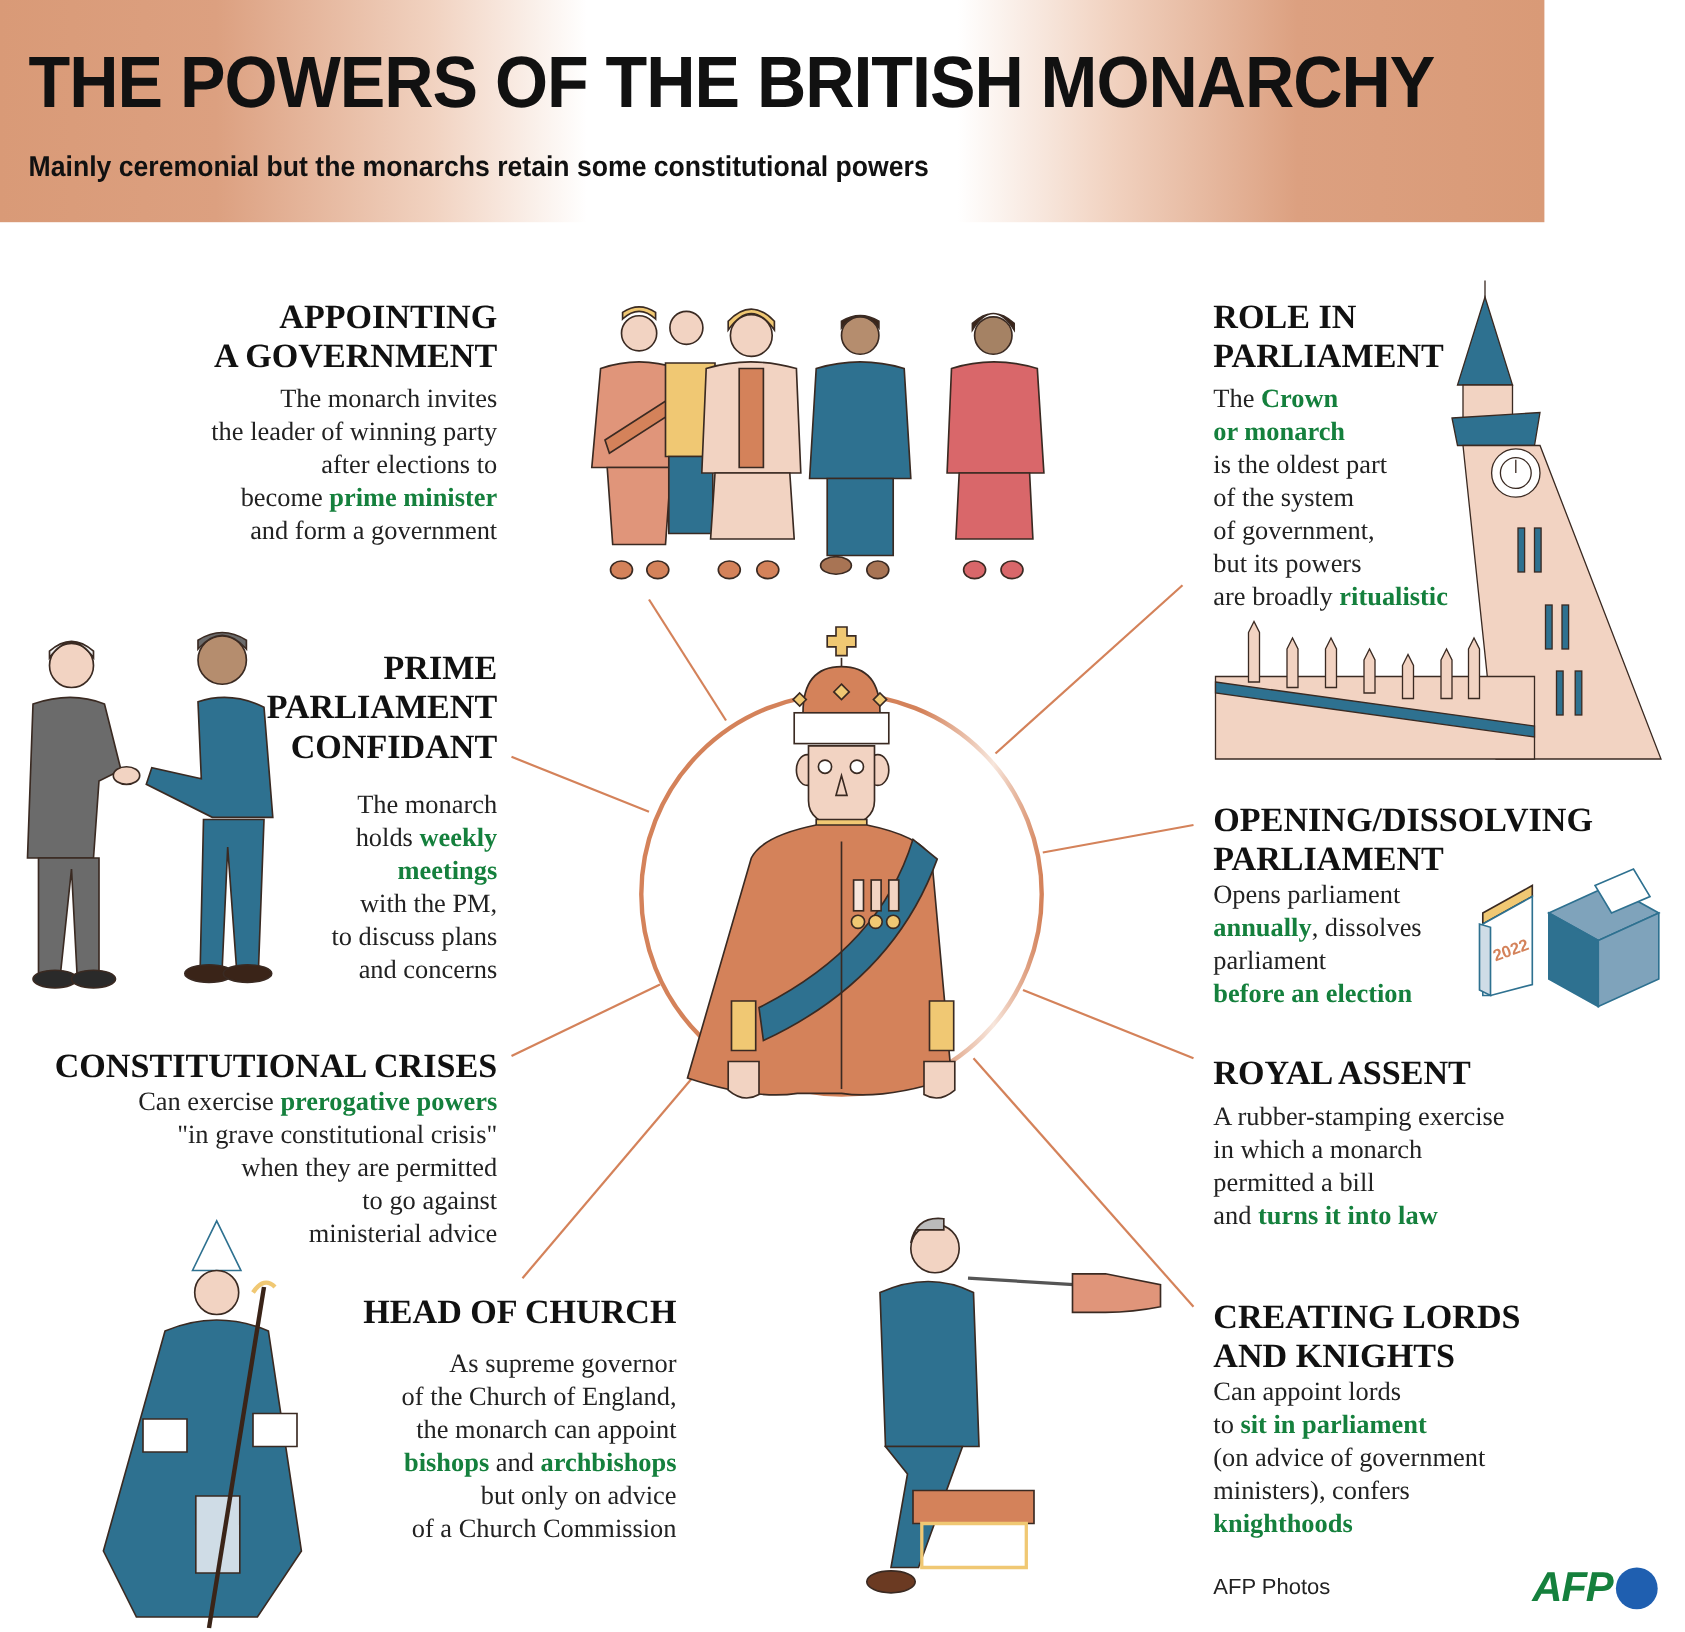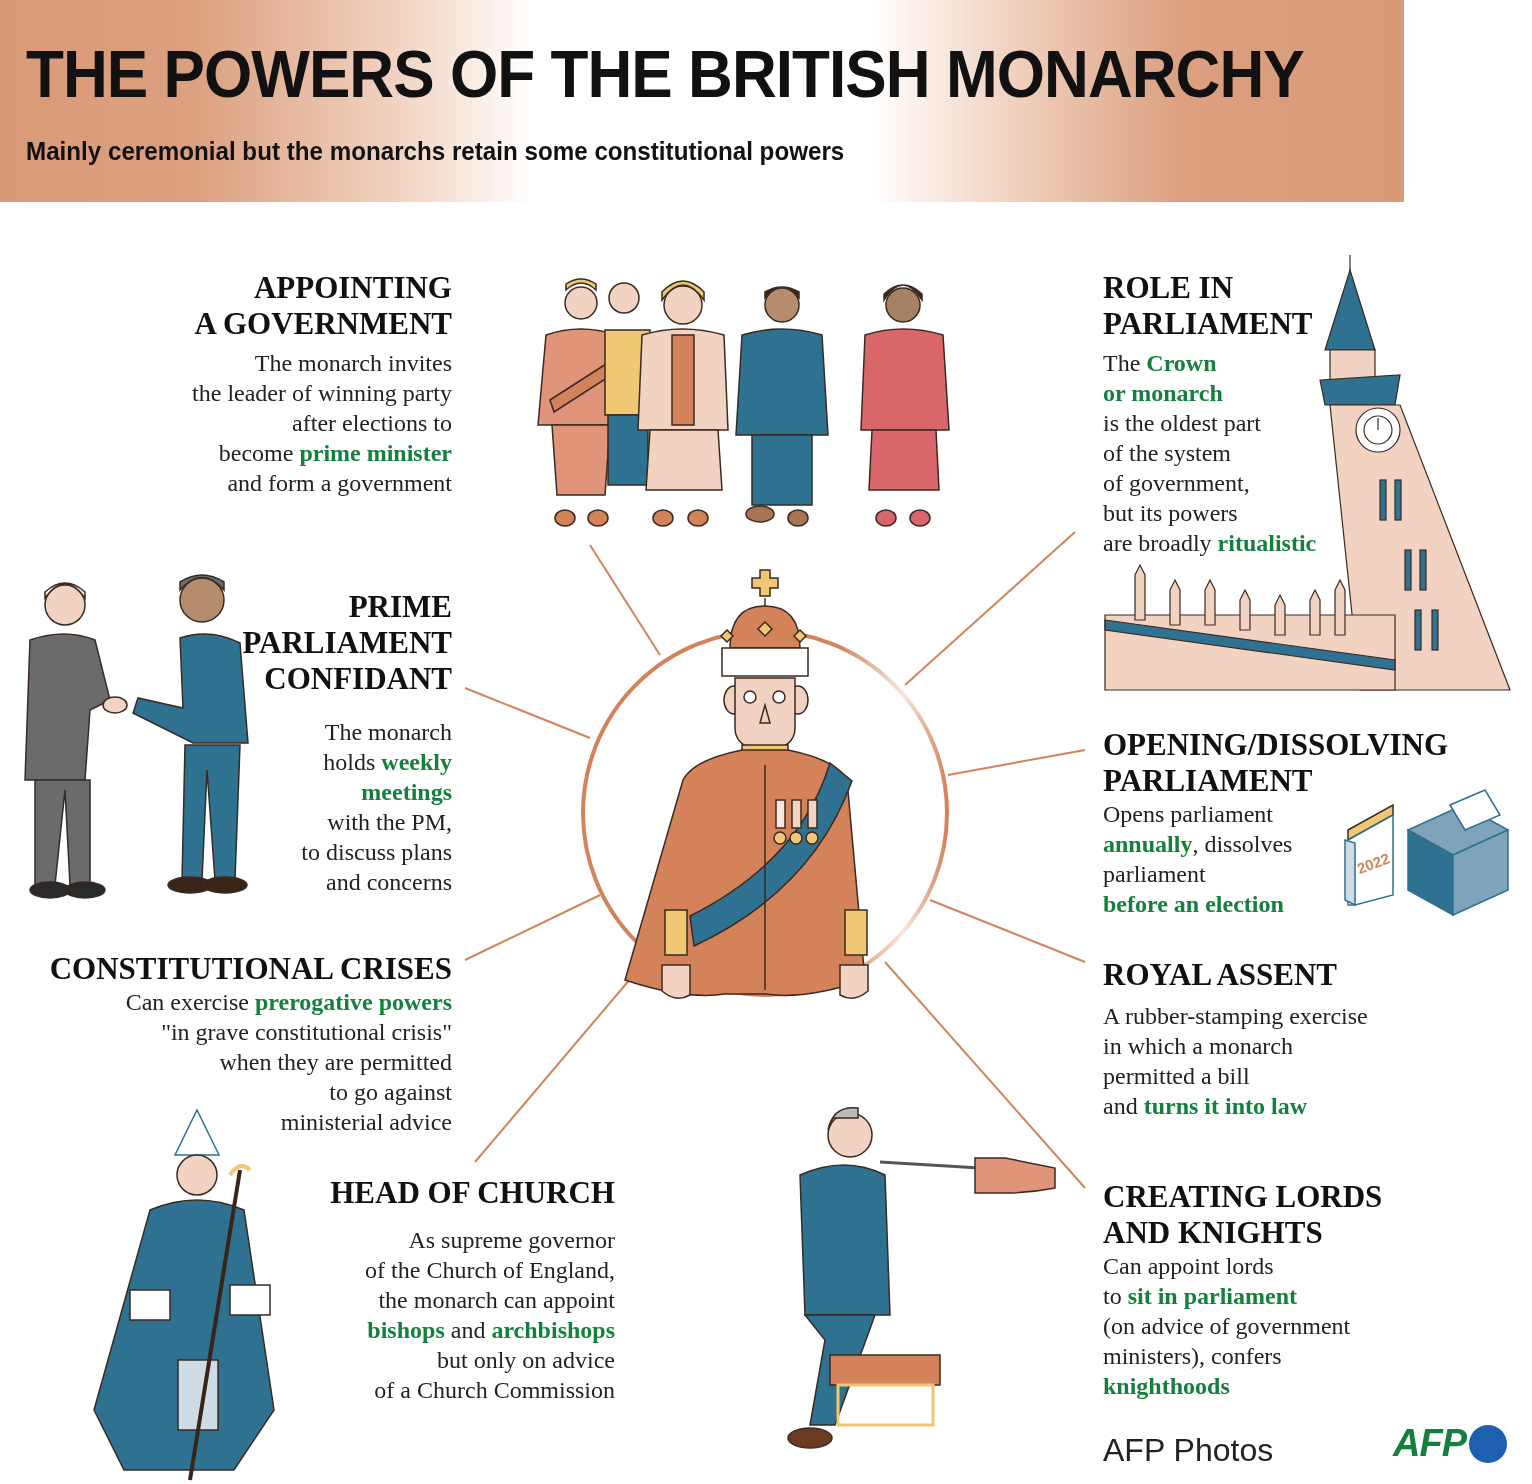--- a/index.html
+++ b/index.html
@@ -25,21 +25,21 @@
   .section .body b { font-weight: 700; color: #15803d; }
   .right-align { text-align: right; }
   .line { display: block; white-space: nowrap; font-family: Liberation Serif, serif; }
 
   svg.overlay { position: absolute; left: 0; top: 0; }
   .afp {
     position: absolute; left: 1393px; top: 1422px; display: flex; align-items: center;
   }
   .afp-text { font-size: 38px; font-weight: 700; font-style: italic; color: #15803d; letter-spacing: -1px; }
   .afp-dot { width: 38px; height: 38px; border-radius: 50%; background: #1f5fb0; margin-left: 3px; }
-  .credit { position: absolute; left: 1103px; top: 1432px; font-size: 32px; color: #222; }
+  .credit { position: absolute; left: 1103px; top: 1432px; font-size: 20px; color: #222; }
 </style>
 </head>
 <body>
 
 <div class="header">
   <div class="title">THE POWERS OF THE BRITISH MONARCHY</div>
   <div class="subtitle">Mainly ceremonial but the monarchs retain some constitutional powers</div>
 </div>
 
 <svg class="overlay" width="1532" height="1484" viewBox="0 0 1532 1484">

